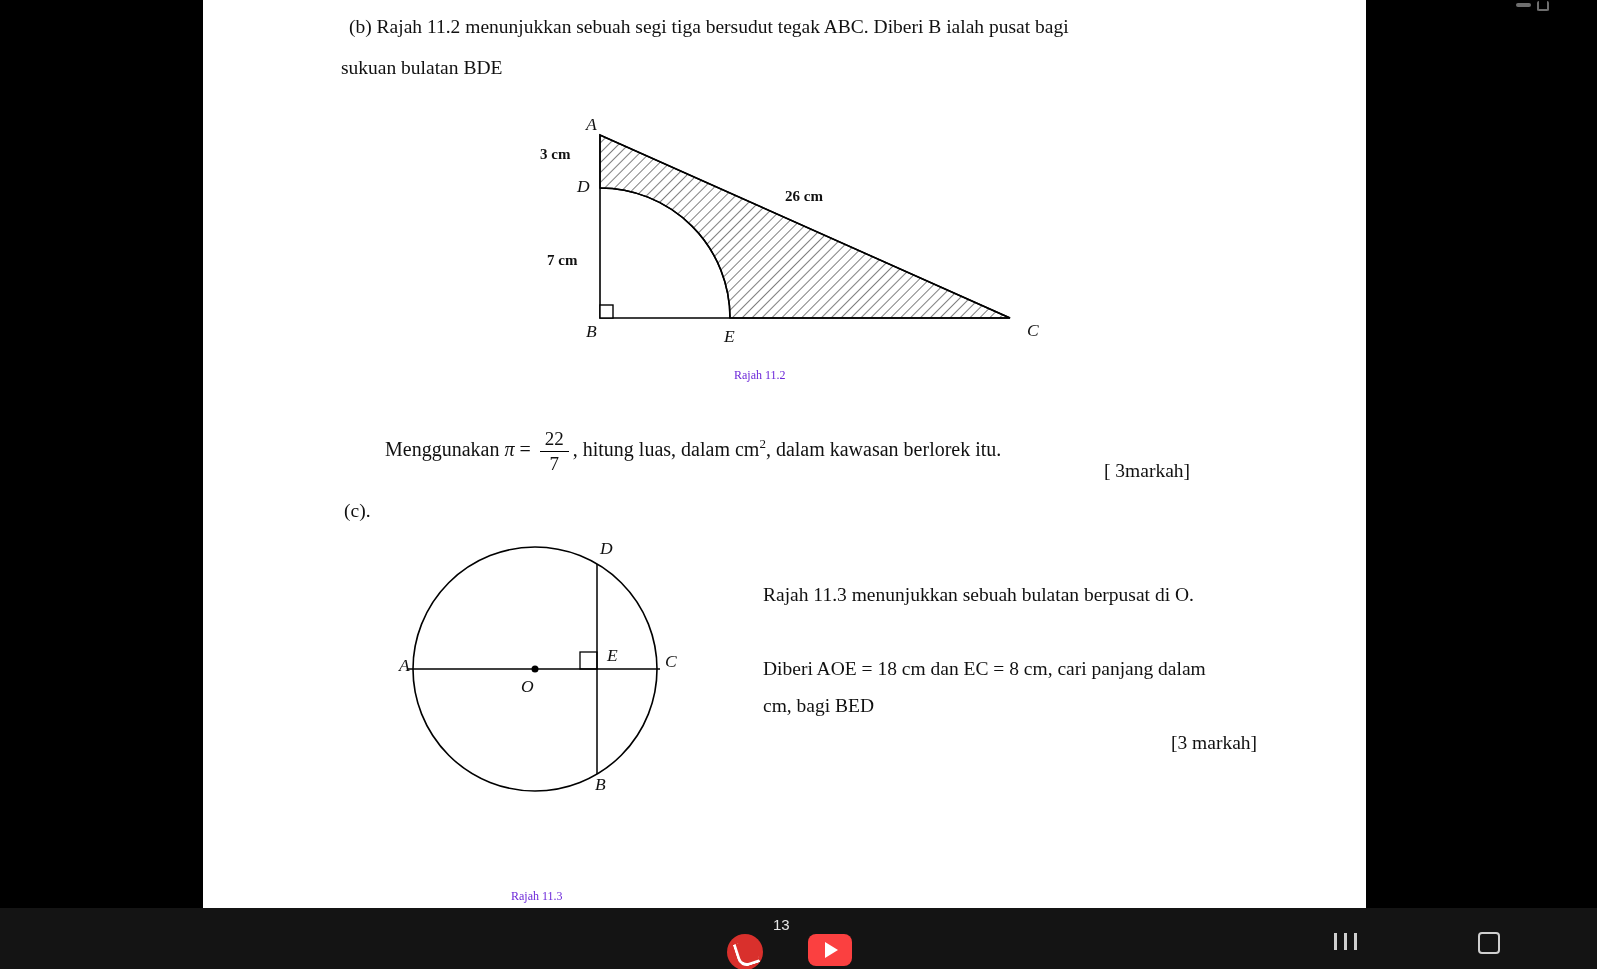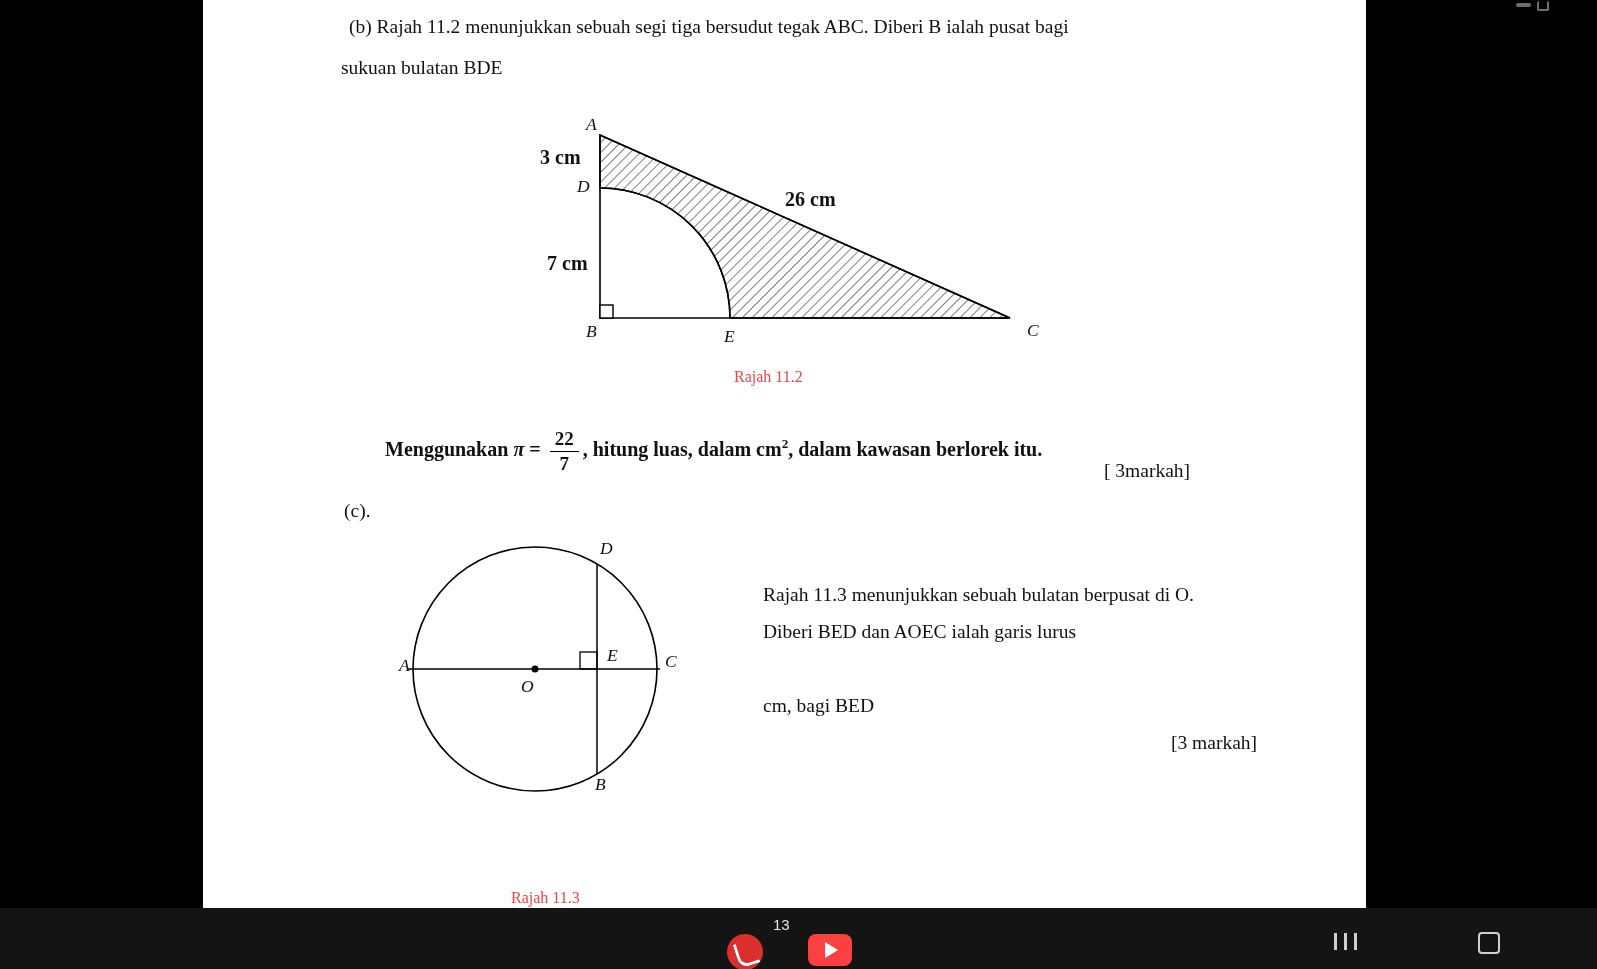--- a/index.html
+++ b/index.html
@@ -1,25 +1,25 @@
 <!DOCTYPE html>
 <html><head>
 <meta charset="utf-8">
 <style>
   html,body{margin:0;padding:0;background:#000;}
   #screen{position:relative;width:1597px;height:969px;background:#000;overflow:hidden;
           font-family:"Liberation Serif","DejaVu Serif",serif;}
   .page{position:absolute;left:203px;top:0;width:1163px;height:908px;background:#ffffff;}
   .abs{position:absolute;}
   .doc-text{font-size:19.5px;color:#111;white-space:nowrap;}
-  .caption{font-size:16px;color:#ef4444;}
+  .caption{font-size:12px;color:#6d28d9;}
   .pt{font-style:italic;font-size:17.5px;color:#111;white-space:nowrap;}
-  .meas{font-weight:bold;font-size:20px;color:#111;white-space:nowrap;}
+  .meas{font-weight:bold;font-size:15px;color:#111;white-space:nowrap;}
   .marks{font-size:19.5px;color:#111;white-space:nowrap;}
-  .formula{font-size:20px;color:#111;white-space:nowrap;font-weight:bold;}
+  .formula{font-size:20px;color:#111;white-space:nowrap;}
   .formula .it{font-style:italic;}
   .frac{display:inline-flex;flex-direction:column;align-items:center;vertical-align:middle;
         font-size:19px;line-height:1.15;margin:0 4px;}
   .frac .num{border-bottom:1.6px solid #000;padding:0 5px 1px 5px;}
   .frac .den{padding-top:1px;}
   sup{font-size:13px;}
   
   .bottombar{position:absolute;left:0;top:908px;width:1597px;height:61px;background:#141414;}
   .pagenum{position:absolute;left:773px;top:8px;font-family:"Liberation Sans",sans-serif;
            font-size:15px;color:#e6e6e6;}
@@ -96,21 +96,21 @@
     </svg>
 
     <span class="abs pt" style="left:397px;top:538px;">D</span>
     <span class="abs pt" style="left:196px;top:655px;">A</span>
     <span class="abs pt" style="left:404px;top:645px;">E</span>
     <span class="abs pt" style="left:462px;top:651px;">C</span>
     <span class="abs pt" style="left:318px;top:676px;">O</span>
     <span class="abs pt" style="left:392px;top:774px;">B</span>
 
     <div class="abs doc-text" style="left:560px;top:584px;">Rajah 11.3 menunjukkan sebuah bulatan berpusat di O.</div>
-    <div class="abs doc-text" style="left:560px;top:621px;">Diberi BED dan AOEC ialah garis lurus</div>
+    <div class="abs doc-text" style="left:560px;top:658px;">Diberi AOE = 18 cm dan EC = 8 cm, cari panjang dalam</div>
     <div class="abs doc-text" style="left:560px;top:695px;">cm, bagi BED</div>
 
     <div class="abs marks" style="left:968px;top:732px;">[3 markah]</div>
 
     <div class="abs caption" style="left:308px;top:849px;margin-top:40px;">Rajah 11.3</div>
 
   </div>
 
   <div class="bottombar">
     <div class="pagenum">13</div>

